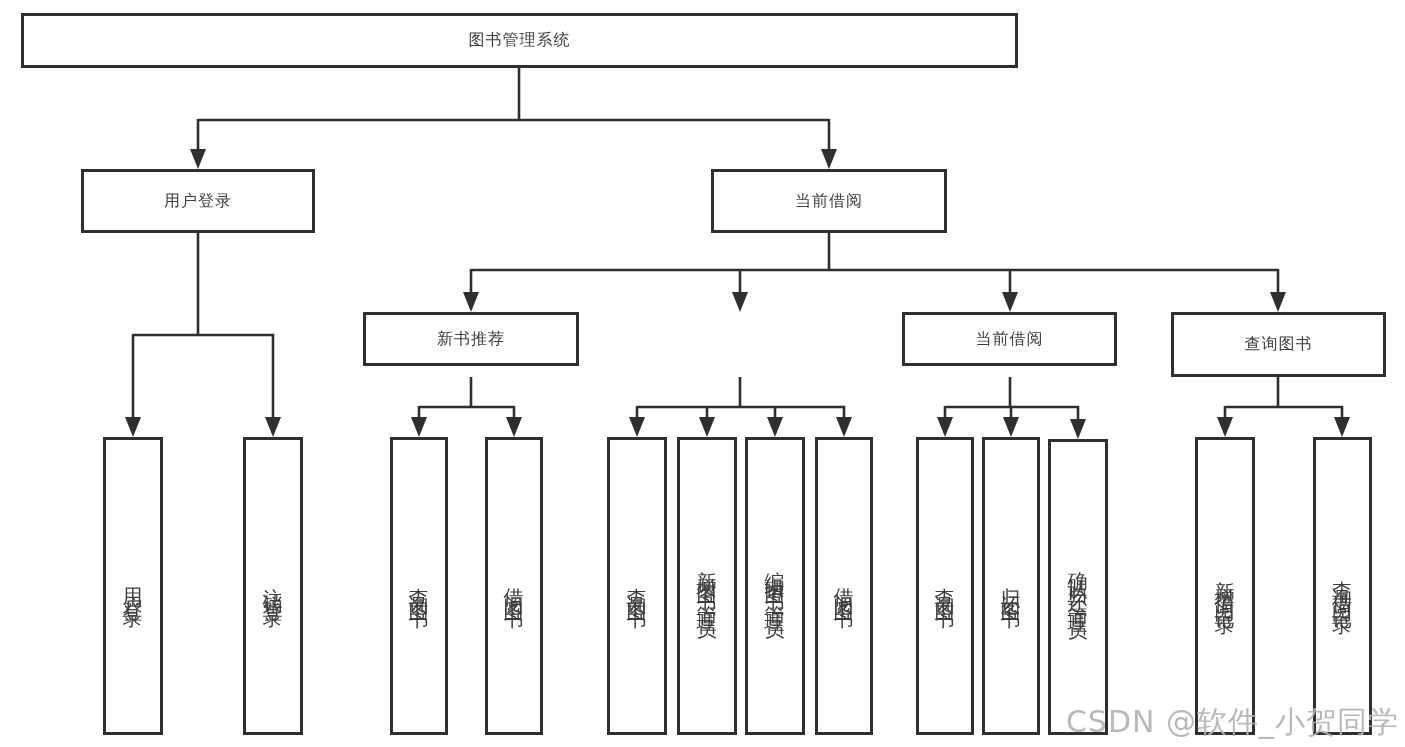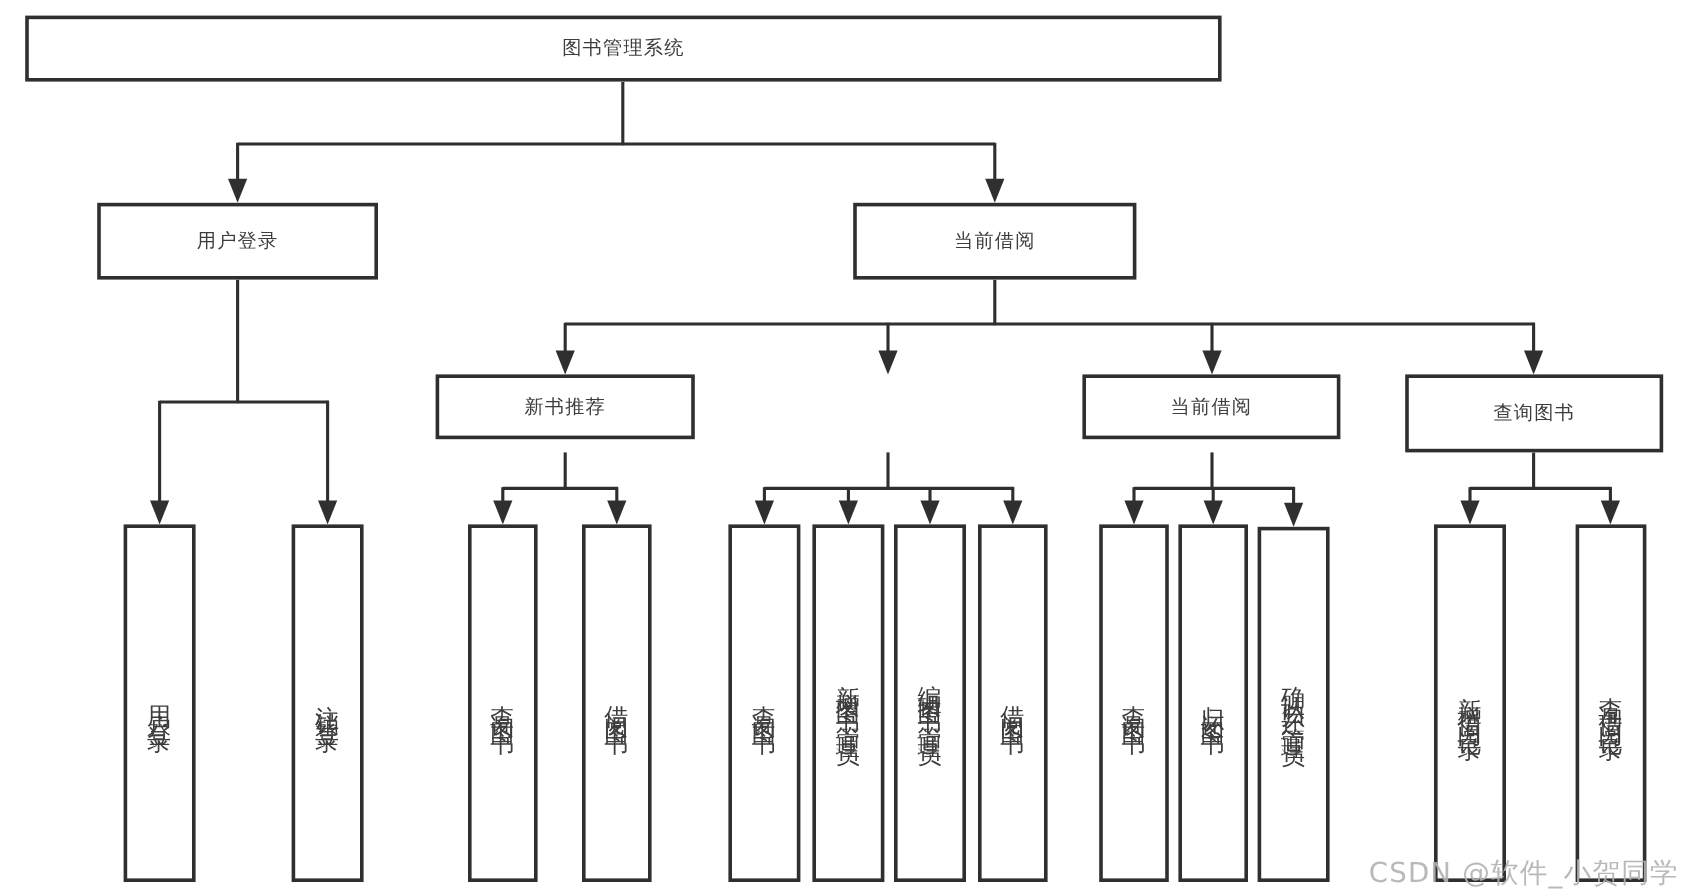--- a/index.html
+++ b/index.html
@@ -29,21 +29,21 @@
   .leaf span{
     writing-mode:vertical-rl;
     text-orientation:upright;
     font-size:20px;
     letter-spacing:7px;
     line-height:1;
   }
   .watermark{
     position:absolute;
     right:6px;bottom:4px;
-    font-size:23px;
+    font-size:30px;
     color:#b3b1b1;
     letter-spacing:1px;
     z-index:5;
     opacity:.9;
     white-space:nowrap;
   }
 </style>
 </head>
 <body>
 

